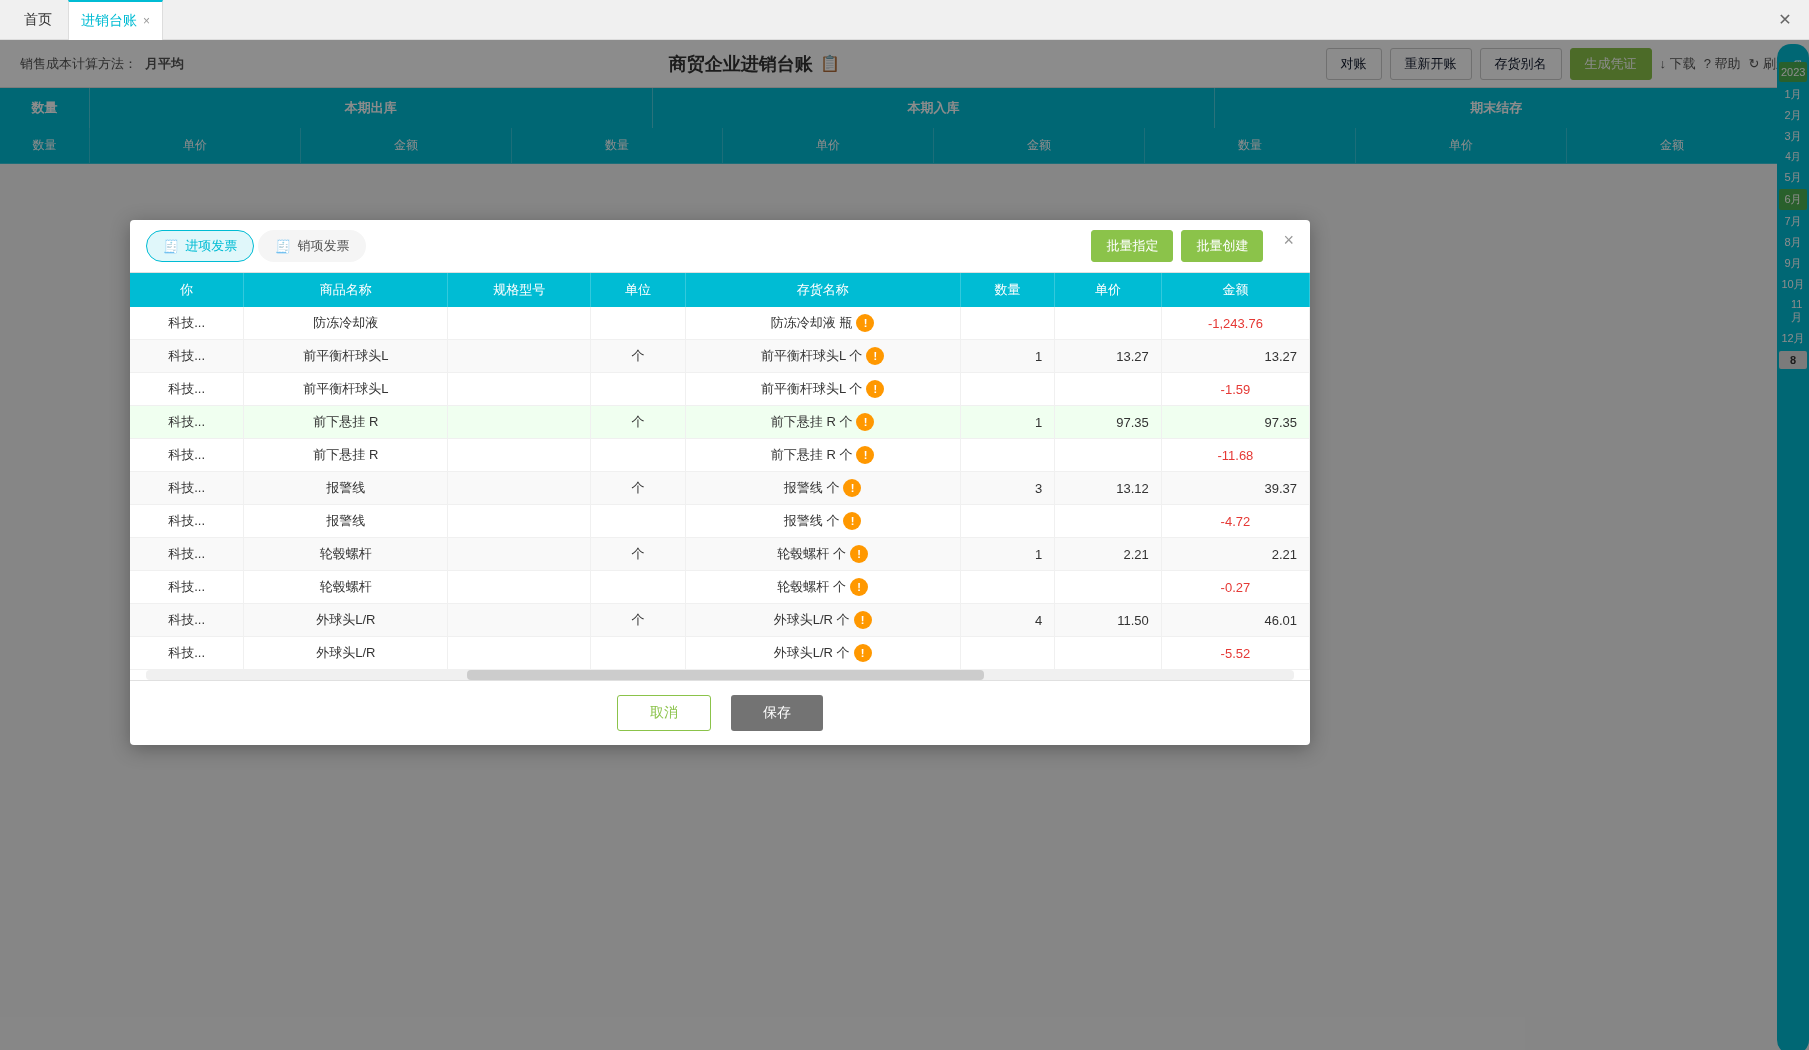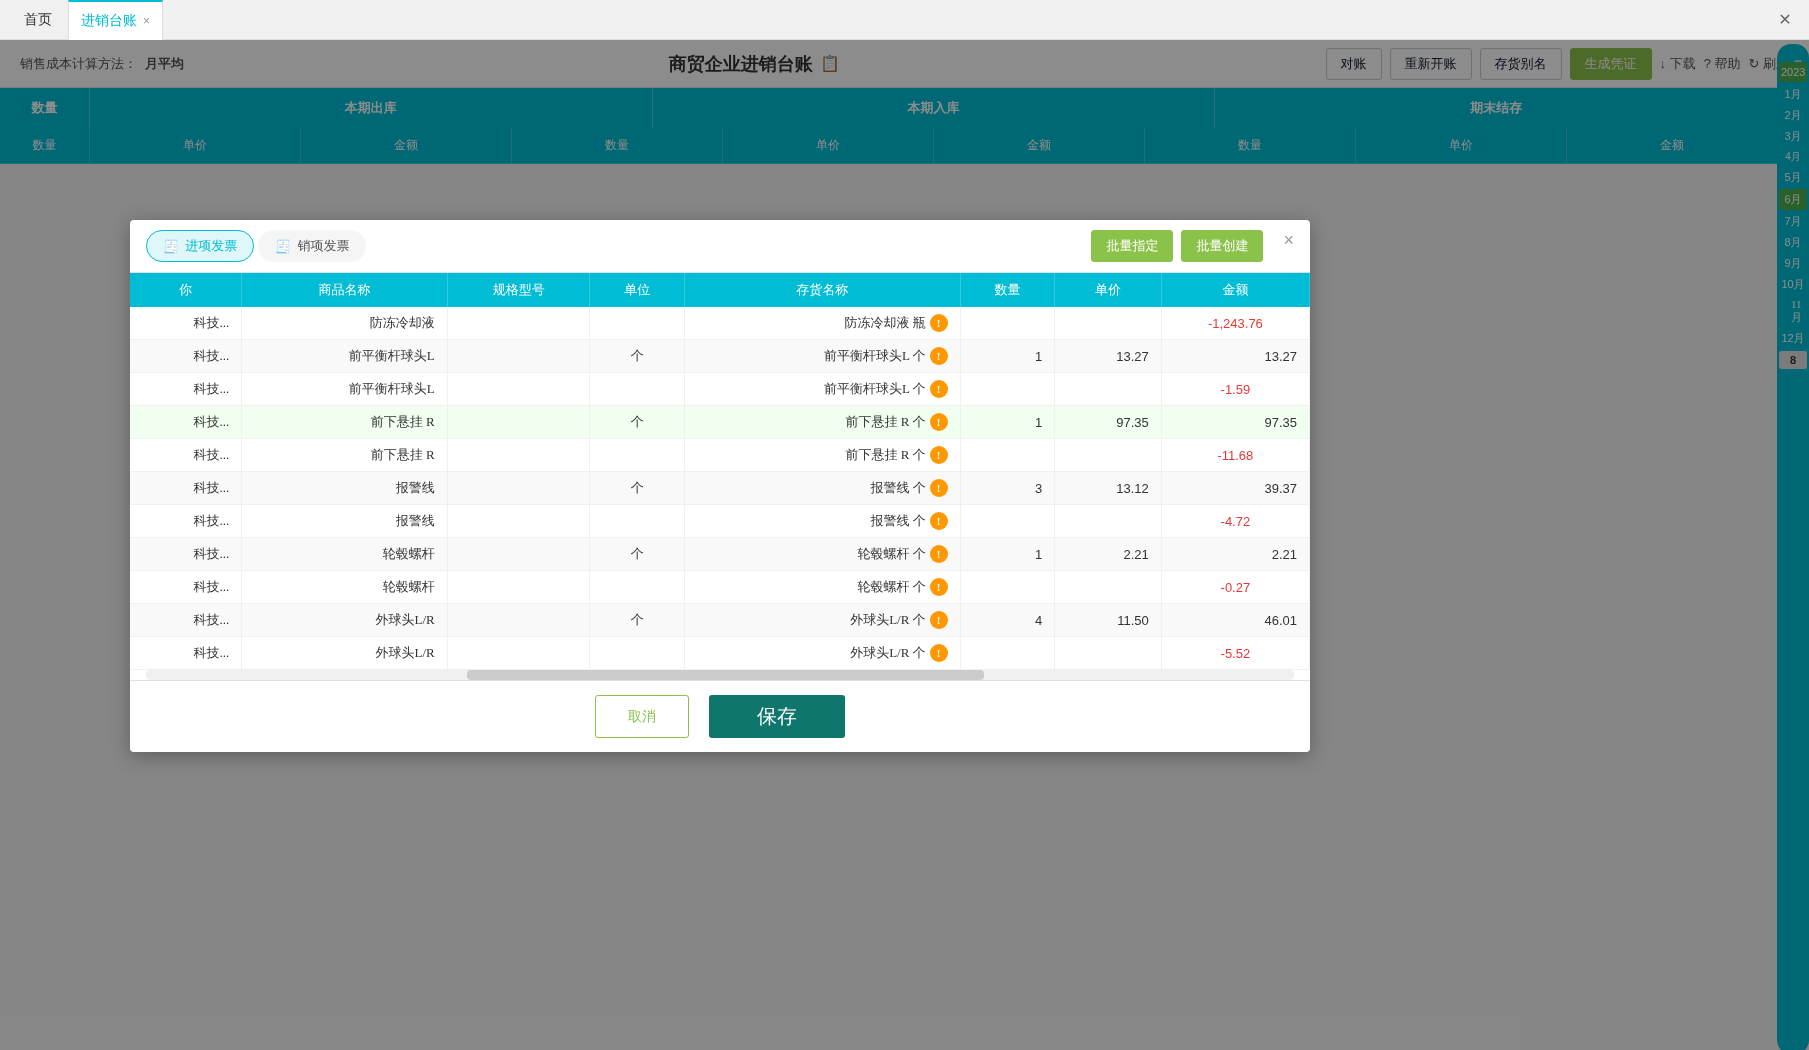--- a/index.html
+++ b/index.html
@@ -89,38 +89,38 @@
     .dialog-table th {
       background: #00bcd4; color: #fff; padding: 8px 12px; text-align: center;
       border-right: 1px solid rgba(255,255,255,0.2); font-weight: normal; white-space: nowrap;
     }
     .dialog-table td {
       padding: 7px 12px; border-bottom: 1px solid #f0f0f0; border-right: 1px solid #f0f0f0;
       text-align: center; white-space: nowrap; color: #333;
     }
     .dialog-table tr:nth-child(even) td { background: #f9f9f9; }
     .dialog-table tr.highlighted td { background: #f0fff0; }
-    .dialog-table td.left { text-align: right; font-family: Liberation Serif, serif; }
+    .dialog-table td.left { text-align: center; }
     .dialog-table td.right { text-align: right; }
     .dialog-table td.negative { color: #e53935; }
     .dialog-table td.positive { text-align: right; }
 
     .warn-icon {
       display: inline-flex; align-items: center; justify-content: center;
       width: 18px; height: 18px; background: #ff9800; border-radius: 50%;
       color: #fff; font-size: 11px; font-weight: bold; margin-left: 4px;
     }
 
     .dialog-body { overflow-y: auto; max-height: 420px; }
     .dialog-footer {
       padding: 14px 16px; display: flex; justify-content: center; gap: 20px;
       border-top: 1px solid #e0e0e0;
     }
     .btn-cancel { padding: 8px 32px; border: 1px solid #8bc34a; background: #fff; color: #8bc34a; border-radius: 3px; cursor: pointer; font-size: 14px; }
-    .btn-save { padding: 8px 48px; border: none; background: #0f766e; color: #fff; border-radius: 3px; cursor: pointer; font-size: 20px; }
+    .btn-save { padding: 8px 32px; border: none; background: #737373; color: #fff; border-radius: 3px; cursor: pointer; font-size: 14px; }
   </style>
 </head>
 <body>
 
 <div class="tab-bar">
   <div class="tab-home">首页</div>
   <div class="tab-active">
     <span>进销台账</span>
     <span class="tab-close">×</span>
   </div>
@@ -201,21 +201,21 @@
     <div style="color:#fff; font-size:11px; padding:3px 2px; text-align:center; cursor:pointer;">1月</div>
     <div style="color:#fff; font-size:11px; padding:3px 2px; text-align:center; cursor:pointer;">2月</div>
     <div style="color:#fff; font-size:11px; padding:3px 2px; text-align:center; cursor:pointer;">3月</div>
     <div style="color:#fff; font-size:10px; padding:3px 2px; text-align:center; cursor:pointer;">4月</div>
     <div style="color:#fff; font-size:11px; padding:3px 2px; text-align:center; cursor:pointer;">5月</div>
     <div style="background:#4caf50; border-radius:2px; color:#fff; font-size:11px; padding:3px 2px; text-align:center; cursor:pointer; margin:1px 2px;">6月</div>
     <div style="color:#fff; font-size:11px; padding:3px 2px; text-align:center; cursor:pointer;">7月</div>
     <div style="color:#fff; font-size:11px; padding:3px 2px; text-align:center; cursor:pointer;">8月</div>
     <div style="color:#fff; font-size:11px; padding:3px 2px; text-align:center; cursor:pointer;">9月</div>
     <div style="color:#fff; font-size:11px; padding:3px 2px; text-align:center; cursor:pointer;">10月</div>
-    <div style="color:#fff; font-size:11px; padding:3px 14px; text-align:center; cursor:pointer;font-family:Liberation Serif, serif;">11月</div>
+    <div style="color:#fff; font-size:11px; padding:3px 14px; text-align:center; cursor:pointer;">11月</div>
     <div style="color:#fff; font-size:11px; padding:3px 2px; text-align:center; cursor:pointer;">12月</div>
     <div style="color:#fff; font-size:11px; padding:3px 2px; text-align:center; cursor:pointer; background:#e0e0e0; color:#333; margin:2px; border-radius:2px; font-weight:bold;">8</div>
   </div>
 
   <div class="overlay"></div>
 
   <div class="dialog">
 
     <div class="dialog-header">
       <div class="dialog-tabs">

